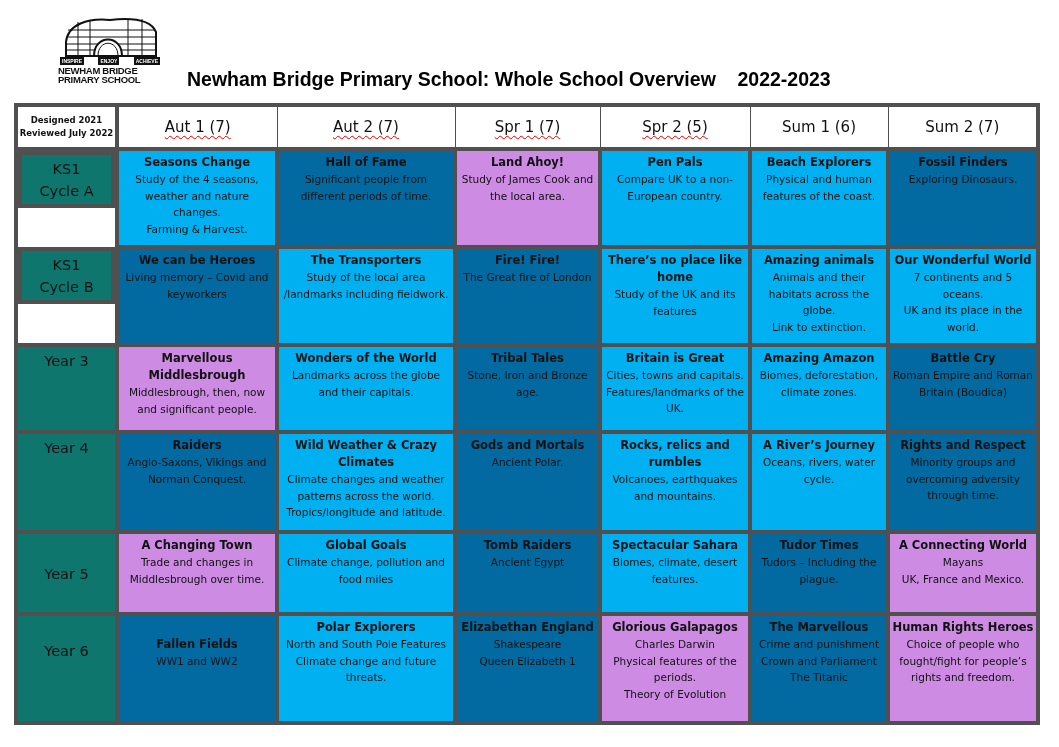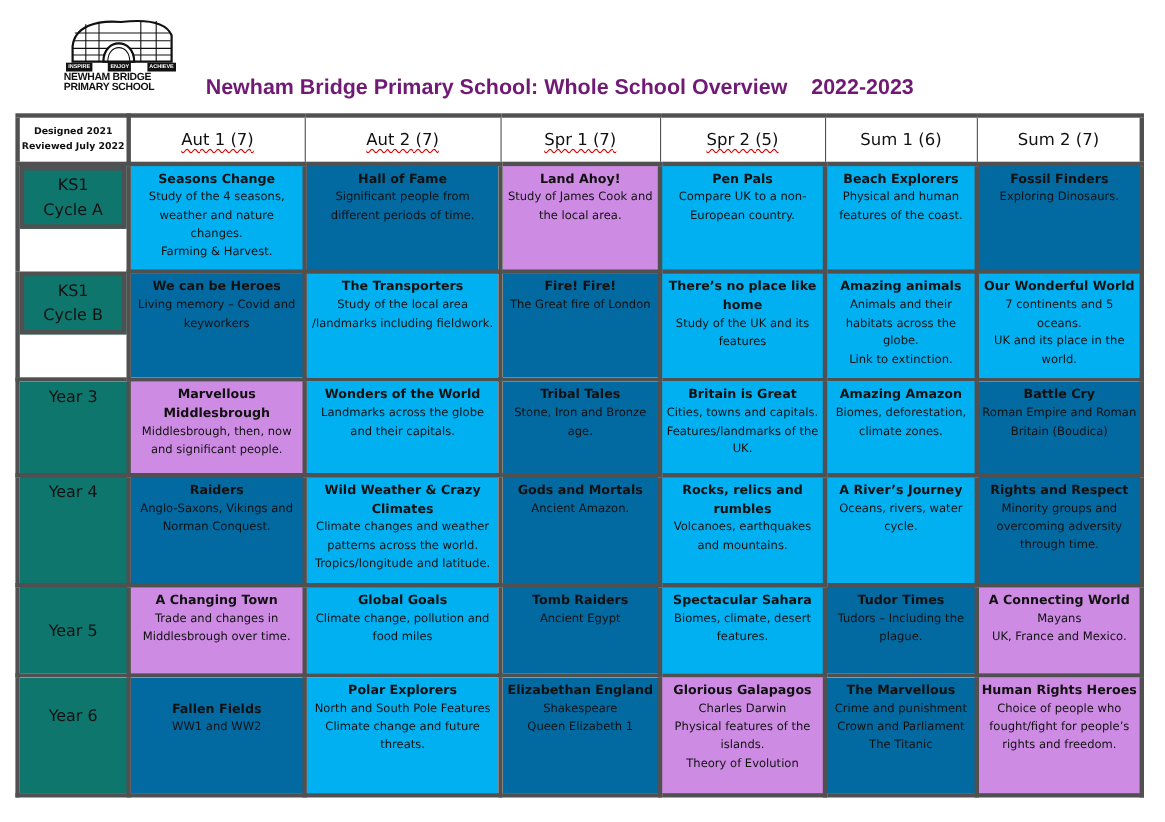--- a/index.html
+++ b/index.html
@@ -7,21 +7,21 @@
          font-family:"DejaVu Sans", sans-serif; }
   .logo { position:absolute; left:58px; top:12px; width:104px; height:82px; }
   .logo-text { position:absolute; left:58px; top:66px; width:104px; text-align:left;
                font-family:"Liberation Sans", sans-serif; font-weight:bold; color:#111;
                line-height:9px; font-size:9.5px; letter-spacing:-0.3px; }
   .tagline { position:absolute; left:60px; top:56px; width:100px; height:9px; display:flex;
              justify-content:space-between; align-items:center; }
   .tagline span { background:#111; color:#fff; font-size:5px; font-weight:bold; padding:1px 2px;
                   font-family:"Liberation Sans", sans-serif; line-height:6px; }
   .title { position:absolute; left:187px; top:68px; font-family:"Liberation Sans", sans-serif;
-           font-weight:bold; font-size:19.5px; color:#701a75; white-space:pre;text-align:center; }
+           font-weight:bold; font-size:19.5px; color:#000000; white-space:pre;text-align:center; }
   table.grid { position:absolute; left:14px; top:103px; border-collapse:collapse;
                table-layout:fixed; width:926px; border:4px solid #505050; }
   table.grid td { border:4px solid #505050; text-align:center; vertical-align:top;
                   font-family:"DejaVu Sans", sans-serif; font-size:10.5px; line-height:16.5px;
                   color:#111; padding:3px 2px 2px 2px; overflow:hidden; }
   table.grid tr.head td { border-left:1px solid #505050; border-right:1px solid #505050;
                           background:#fff; vertical-align:middle; font-size:15px; padding:0; }
   table.grid tr.head td.corner { border-right:4px solid #505050; font-size:8.5px;
                                  font-weight:bold; line-height:13px; }
   td.rowlabel { background:#0f766e; font-size:14.5px !important; line-height:22px !important; }
@@ -183,21 +183,21 @@
           <span class="ttl">Raiders</span>
           <span class="desc">Anglo-Saxons, Vikings and Norman Conquest.</span>
         </td>
     <td class="blue">
           <span class="ttl">Wild Weather &amp; Crazy Climates</span>
           <span class="desc">Climate changes and weather patterns across the world.
 Tropics/longitude and latitude.</span>
         </td>
     <td class="red">
           <span class="ttl">Gods and Mortals</span>
-          <span class="desc">Ancient Amazon.</span>
+          <span class="desc">Ancient Polar.</span>
         </td>
     <td class="blue">
           <span class="ttl">Rocks, relics and rumbles</span>
           <span class="desc">Volcanoes, earthquakes and mountains.</span>
         </td>
     <td class="blue">
           <span class="ttl">A River’s Journey</span>
           <span class="desc">Oceans, rivers, water cycle.</span>
         </td>
     <td class="red">
@@ -247,21 +247,21 @@
 Climate change and future threats.</span>
         </td>
     <td class="red">
           <span class="ttl">Elizabethan England</span>
           <span class="desc">Shakespeare
 Queen Elizabeth 1</span>
         </td>
     <td class="purple">
           <span class="ttl">Glorious Galapagos</span>
           <span class="desc">Charles Darwin
-Physical features of the islands.
+Physical features of the periods.
 Theory of Evolution</span>
         </td>
     <td class="red">
           <span class="ttl">The Marvellous</span>
           <span class="desc">Crime and punishment
 Crown and Parliament
 The Titanic</span>
         </td>
     <td class="purple">
           <span class="ttl">Human Rights Heroes</span>

